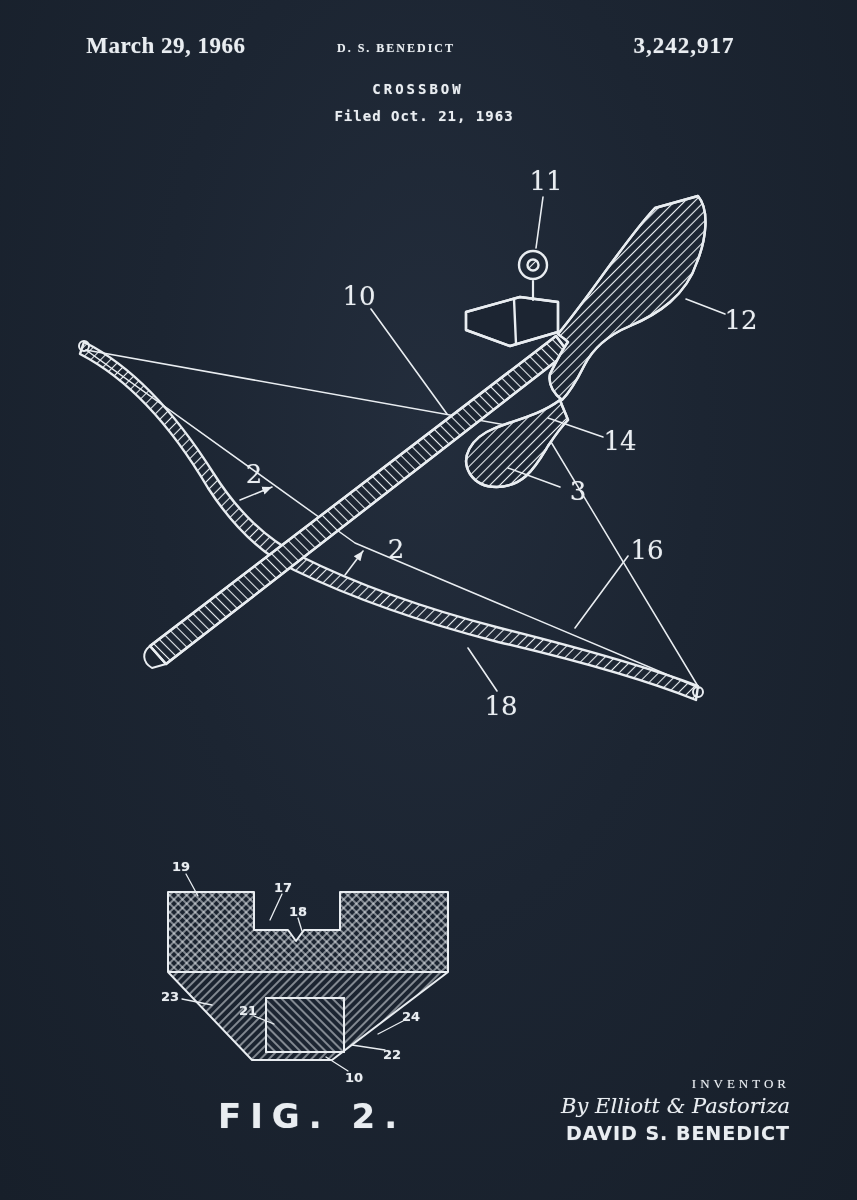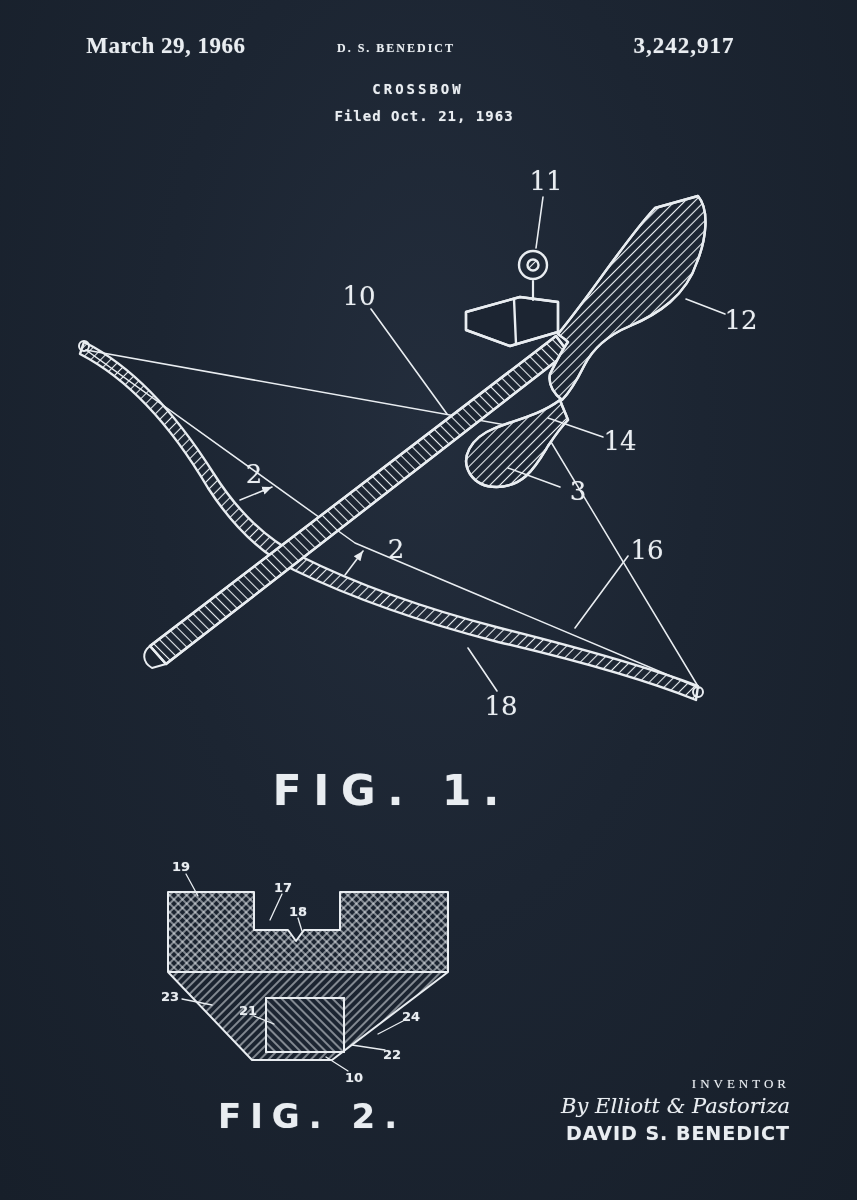--- a/index.html
+++ b/index.html
@@ -131,21 +131,20 @@
   <div class="abs ink c1" style="left:546px;top:181px">11</div>
   <div class="abs ink c1" style="left:359px;top:296px">10</div>
   <div class="abs ink c1" style="left:741px;top:320px">12</div>
   <div class="abs ink c1" style="left:620px;top:441px">14</div>
   <div class="abs ink c1" style="left:578px;top:491px">3</div>
   <div class="abs ink c1" style="left:254px;top:474px">2</div>
   <div class="abs ink c1" style="left:396px;top:549px">2</div>
   <div class="abs ink c1" style="left:647px;top:550px">16</div>
   <div class="abs ink c1" style="left:501px;top:706px">18</div>
 
-  <div class="abs ink fig-label fig1-label">FIG. 1.</div>
   <div class="abs ink fig-label fig2-label">FIG. 2.</div>
 
   <div class="abs ink c2" style="left:181px;top:866px">19</div>
   <div class="abs ink c2" style="left:283px;top:887px">17</div>
   <div class="abs ink c2" style="left:298px;top:911px">18</div>
   <div class="abs ink c2" style="left:170px;top:996px">23</div>
   <div class="abs ink c2" style="left:248px;top:1010px">21</div>
   <div class="abs ink c2" style="left:411px;top:1016px">24</div>
   <div class="abs ink c2" style="left:392px;top:1054px">22</div>
   <div class="abs ink c2" style="left:354px;top:1077px">10</div>

